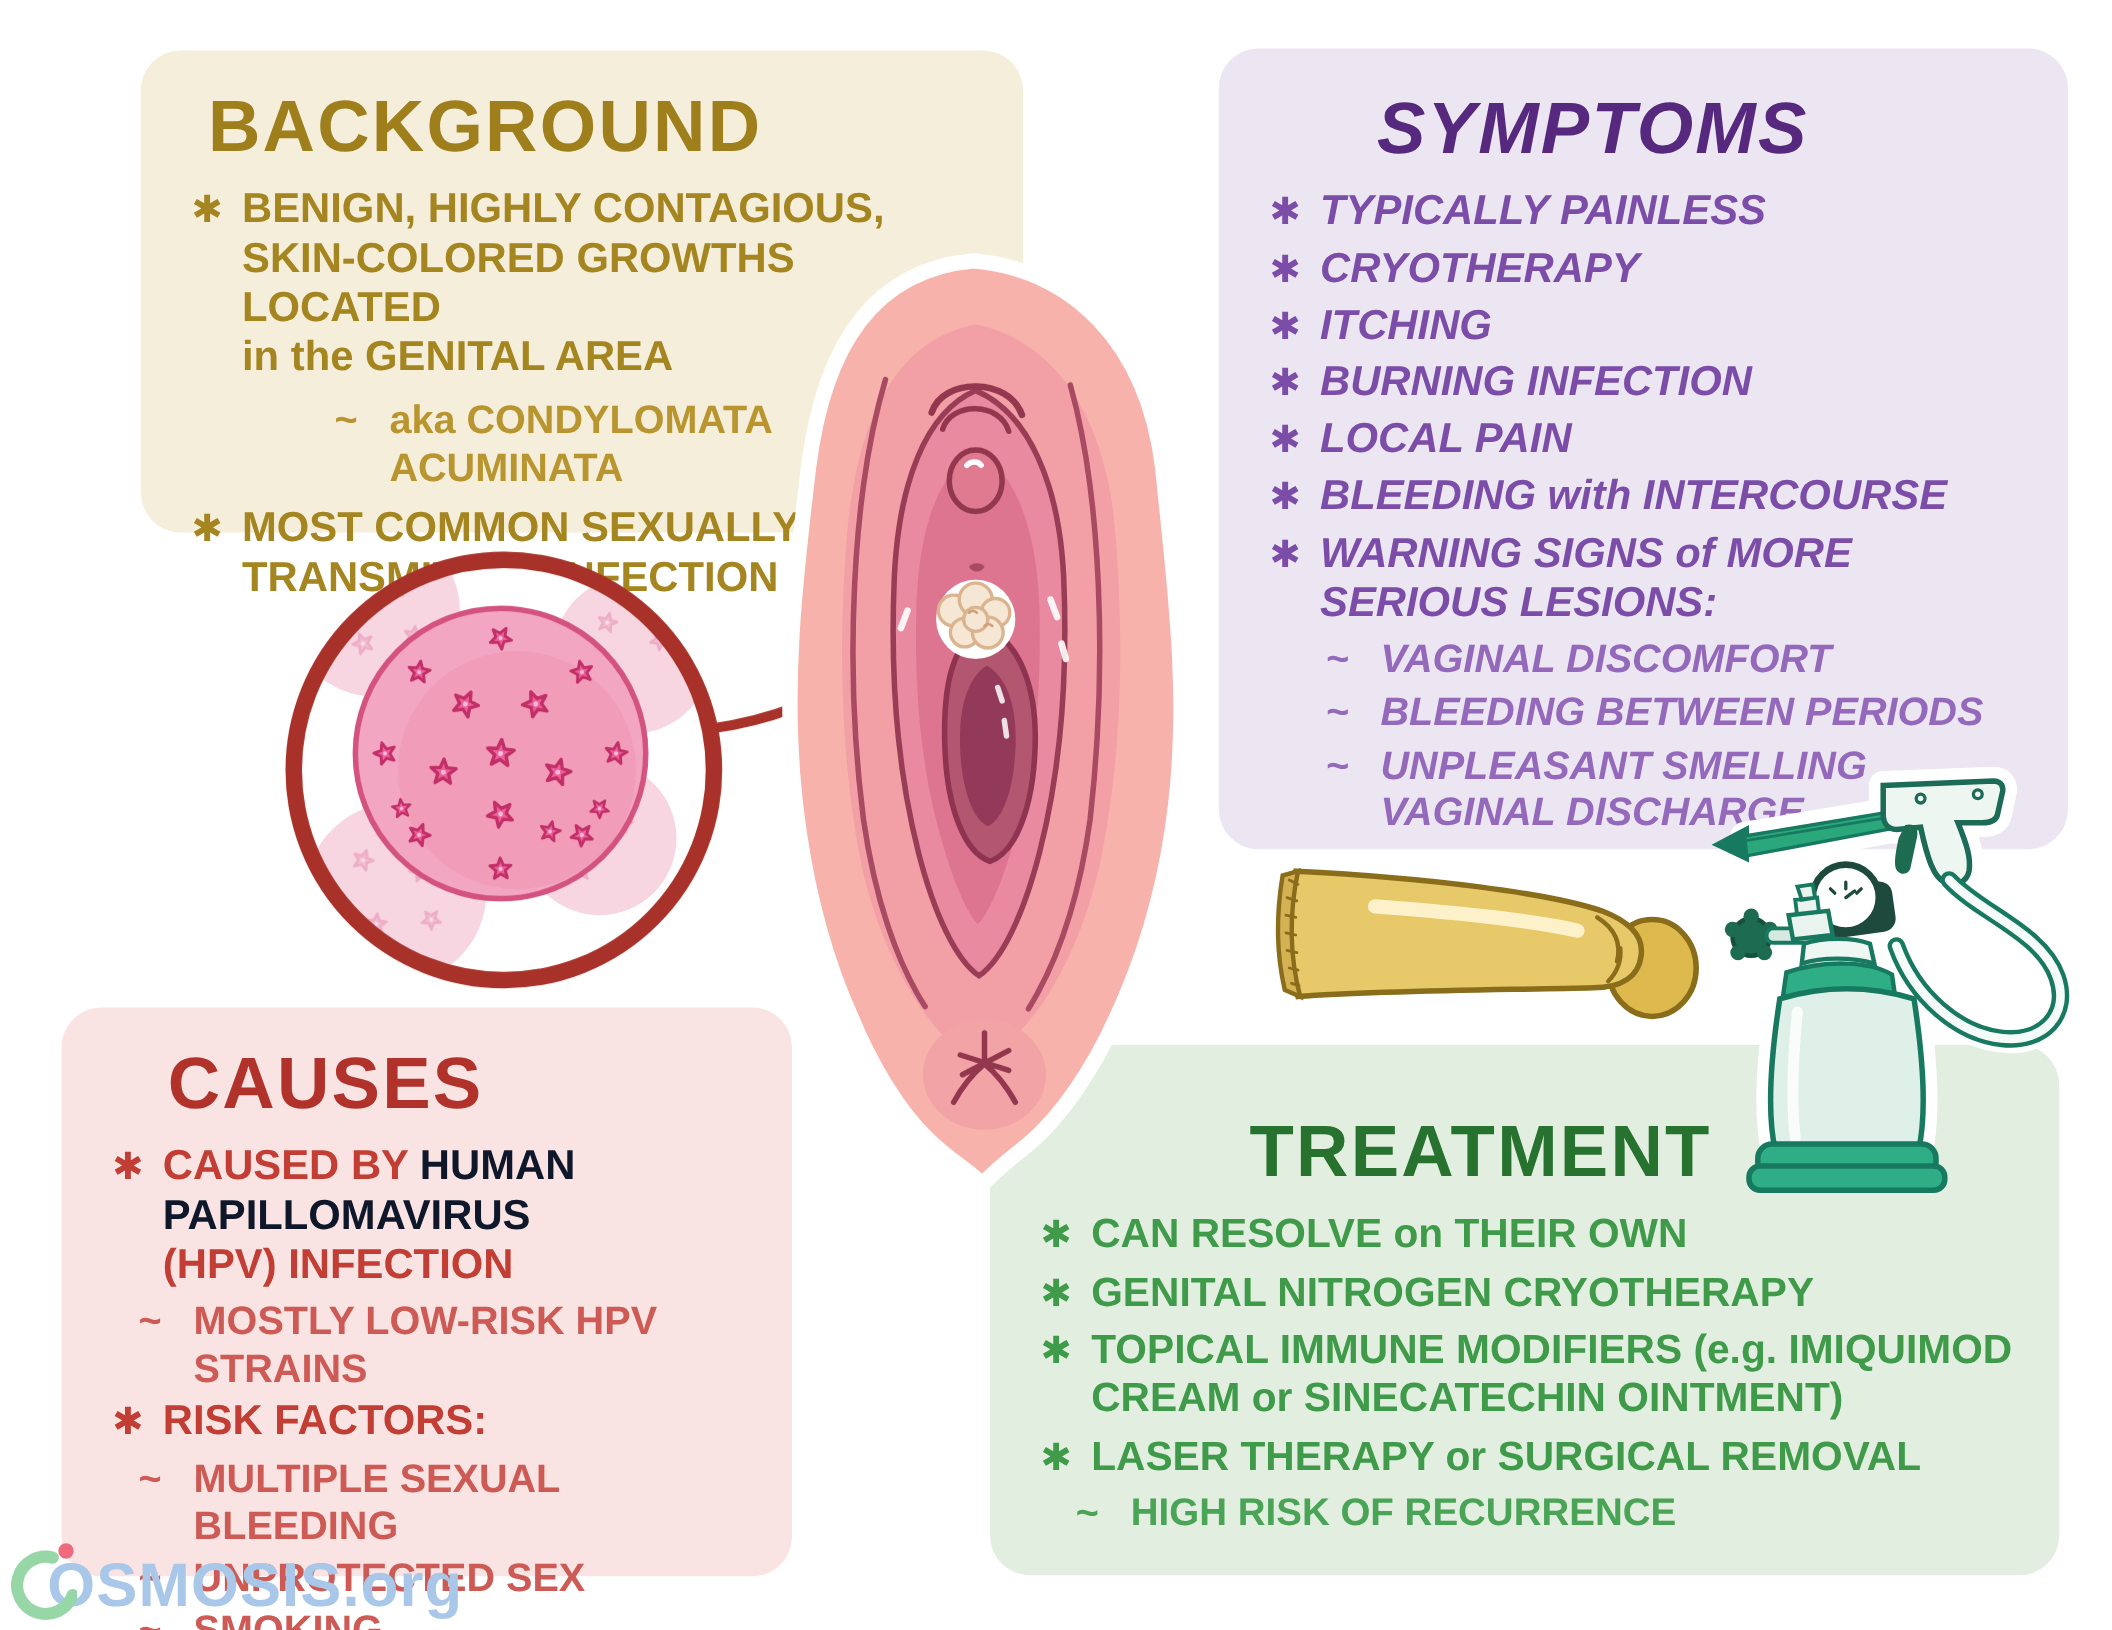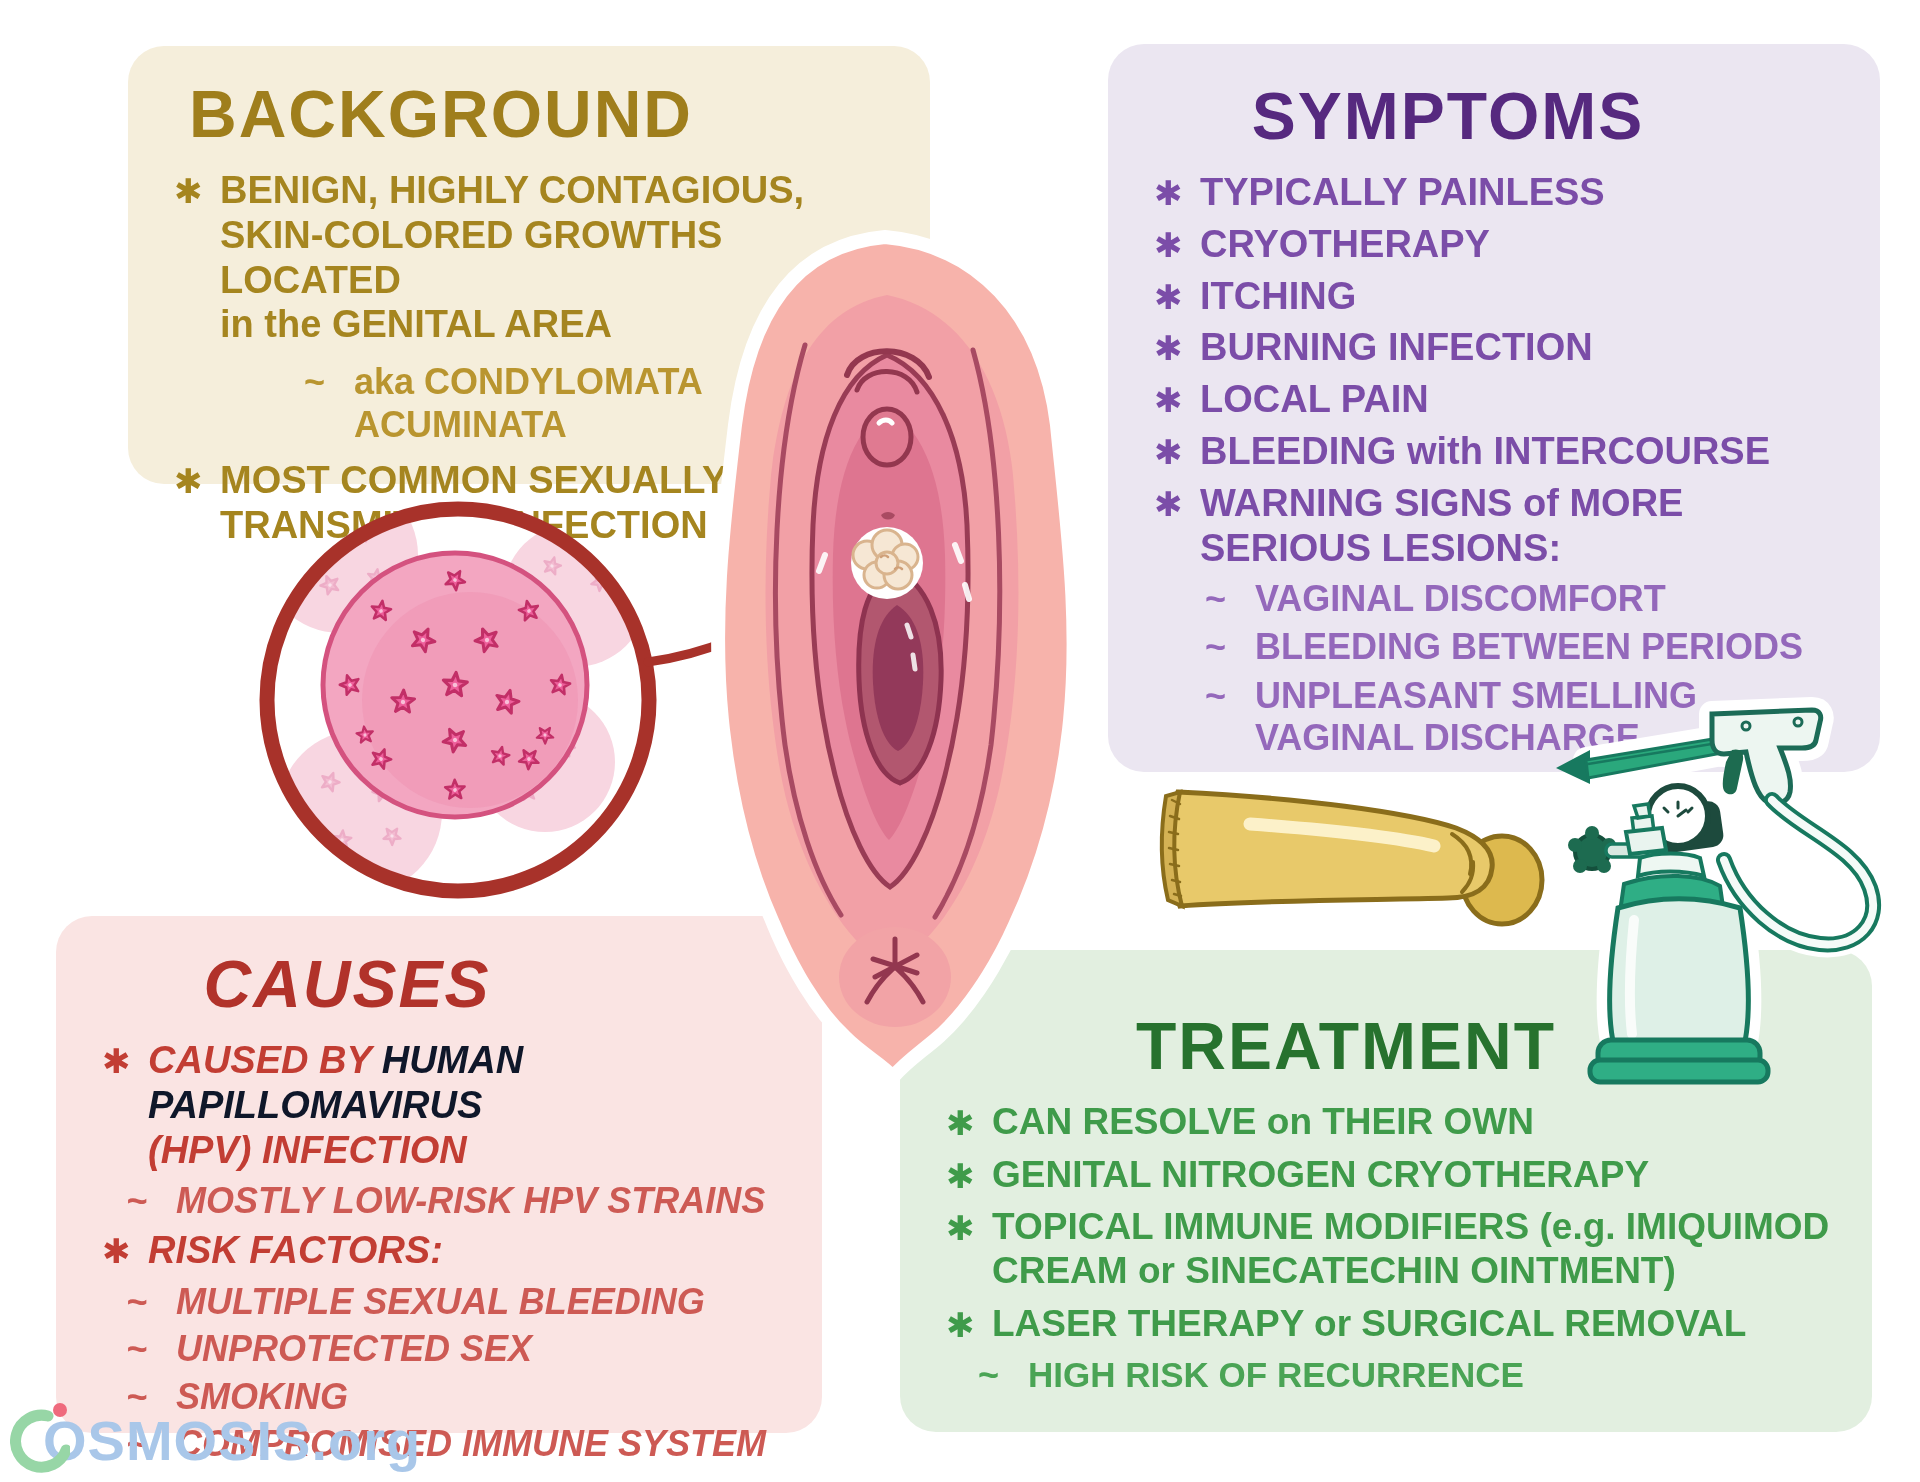--- a/index.html
+++ b/index.html
@@ -1,21 +1,21 @@
 <!DOCTYPE html>
 <html><head>
 <meta charset="utf-8">
 <style>
   html,body{margin:0;padding:0;background:#ffffff;}
   .canvas{position:relative;width:1920px;height:1482px;background:#ffffff;overflow:hidden;
           font-family:"Liberation Sans","DejaVu Sans",sans-serif;}
   .panel{position:absolute;border-radius:36px;}
   .p-bg{left:128px;top:46px;width:802px;height:438px;background:#f5eedb;}
-  .p-sym{left:1108px;top:44px;width:772px;height:728px;background:#ebe6f1;}
-  .p-causes{left:56px;top:916px;width:766px;height:517px;background:#fae4e3;font-style:italic;}
+  .p-sym{left:1108px;top:44px;width:772px;height:728px;background:#ebe6f1;font-style:italic;}
+  .p-causes{left:56px;top:916px;width:664px;height:517px;background:#fae4e3;}
   .p-treat{left:900px;top:950px;width:972px;height:482px;background:#e2efe0;}
 
   .ptitle{margin:0;font-weight:800;font-size:66px;letter-spacing:2px;text-align:center;padding-top:30px;}
   .p-bg .ptitle{color:#9f7e1c;transform:translateX(-88px);}
   .p-sym .ptitle{color:#56297f;transform:translateX(-46px);padding-top:34px;}
   .p-causes .ptitle{color:#b1322a;transform:translateX(-92px);}
   .p-treat .ptitle{color:#27722e;transform:translateX(-40px);margin-top:28px;}
 
   .plist{margin:0;padding:16px 24px 0 46px;list-style:none;}
   .it{display:flex;align-items:flex-start;font-weight:700;line-height:1.18;white-space:pre-line;}

